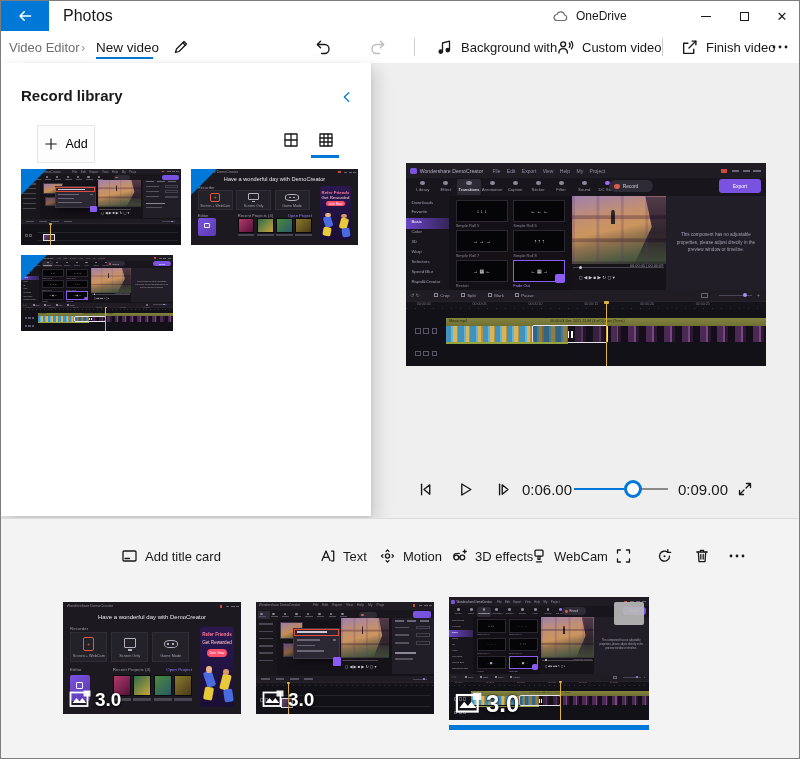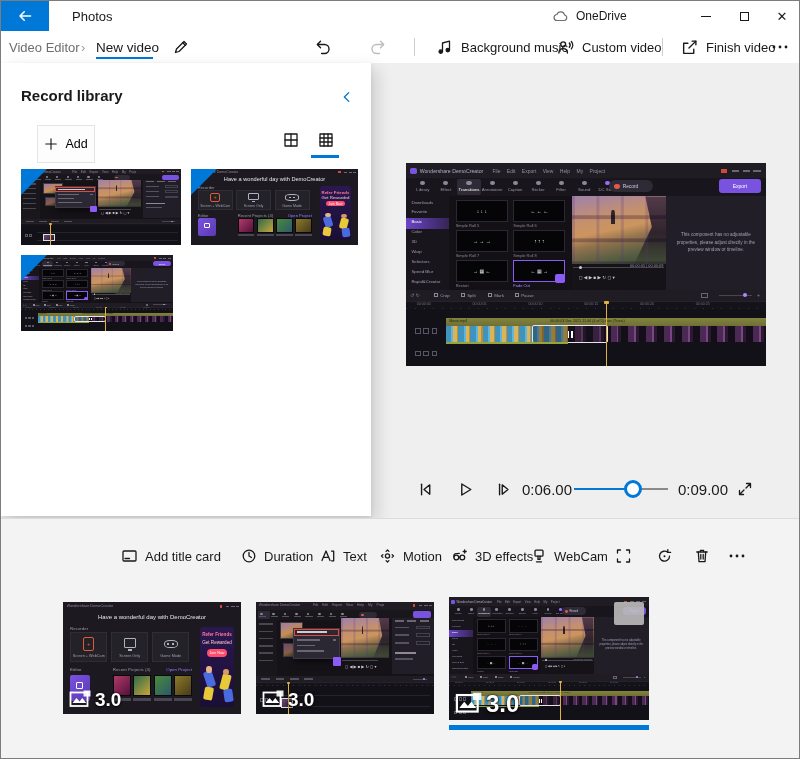--- a/index.html
+++ b/index.html
@@ -7,21 +7,21 @@
 body{font-family:"Liberation Sans","DejaVu Sans",sans-serif;color:#191919;background:#fff}
 .window{position:relative;width:800px;height:759px;border:1px solid #7c7c7c;background:#fff;overflow:hidden}
 .abs{position:absolute}
 svg.ic{fill:none;stroke:#191919;stroke-width:1.3;stroke-linecap:round;stroke-linejoin:round}
 svg.ic.dis{stroke:#bcbcbc}
 svg.ic.blue{stroke:#0078d7;stroke-width:1.6}
 svg.ic.white{stroke:#fff;stroke-width:1.6}
 
 .titlebar{position:absolute;left:0;top:0;width:100%;height:30px;background:#fff}
 .backbtn{position:absolute;left:0;top:0;width:48px;height:30px;background:#0078d7;display:flex;align-items:center;justify-content:center;cursor:pointer}
-.apptitle{position:absolute;left:71px;top:0;height:30px;display:flex;align-items:center;font-size:13px}
+.apptitle{position:absolute;left:62px;top:0;height:30px;display:flex;align-items:center;font-size:16px}
 .onedrive{position:absolute;left:552px;top:0;height:30px;display:flex;align-items:center;gap:7px;font-size:12px}
 .capbtn{position:absolute;top:0;width:38px;height:30px;display:flex;align-items:center;justify-content:center;font-size:12px;color:#191919;cursor:pointer}
 .maxglyph{width:9px;height:9px;border:1px solid #191919}
 .minglyph{width:10px;height:1px;background:#191919}
 
 .cmdbar{position:absolute;left:0;top:30px;width:100%;height:32px;background:#fff}
 .cmditem{position:absolute;top:0;height:32px;display:flex;align-items:center;gap:8px;font-size:13px;cursor:pointer;background:none;border:none;color:#191919;font-family:inherit}
 .vsep{position:absolute;top:7px;width:1px;height:18px;background:#cfcfcf}
 
 .workspace{position:absolute;left:0;top:62px;width:800px;height:455px;background:#efefef}
@@ -104,21 +104,21 @@
           <path d="M13.6 5.2H7a4.2 4.2 0 0 0 0 8.4h2.8"></path>
         </svg>
     </button>
     <div class="vsep" style="left:413px"></div>
     <button class="cmditem" style="left:436px">
       <svg class="ic" width="16" height="16" viewBox="0 0 16 16">
           <path d="M5.5 12.5V4l7-1.8V11"></path>
           <circle cx="3.8" cy="12.6" r="1.7" fill="#191919"></circle>
           <circle cx="10.8" cy="11.1" r="1.7" fill="#191919"></circle>
         </svg>
-      <span>Background music</span>
+      <span>Background with</span>
     </button>
     <button class="cmditem" style="left:556px">
       <svg class="ic" width="17" height="17" viewBox="0 0 16 16">
           <circle cx="5.8" cy="5" r="2.3"></circle>
           <path d="M1.8 13.2c0-2.6 1.9-4.1 4-4.1s4 1.5 4 4.1"></path>
           <path d="M11.6 3.8c.9 1.1.9 2.9 0 4"></path>
           <path d="M13.5 2.4c1.7 2 1.7 5 0 6.9"></path>
         </svg>
       <span>Custom video</span>
     </button>
@@ -580,27 +580,20 @@
 
   <div class="bottombar">
     <button class="btool" style="left:120px">
       <svg class="ic" width="17" height="16" viewBox="0 0 16 16">
           <rect x="1.5" y="3" width="13" height="10" rx="1"></rect>
           <path d="M3.5 10.5h4.5"></path>
         </svg>
       <span>Add title card</span>
     </button>
 
-    <button class="btool" style="left:240px">
-      <svg class="ic" width="16" height="16" viewBox="0 0 16 16">
-          <circle cx="8" cy="8" r="5.8"></circle>
-          <path d="M8 4.5V8l2.4 1.5"></path>
-        </svg>
-      <span>Duration</span>
-    </button>
     <button class="btool" style="left:318px">
       <svg class="ic" width="17" height="16" viewBox="0 0 16 16">
           <path d="M2.5 12.5L6.5 3l4 9.5M3.9 9.3h5.2"></path>
           <path d="M12 3.2h2.2v9.6H12"></path>
         </svg>
       <span>Text</span>
     </button>
     <button class="btool" style="left:378px">
       <svg class="ic" width="17" height="16" viewBox="0 0 16 16">
           <circle cx="8" cy="8" r="2.1"></circle>

